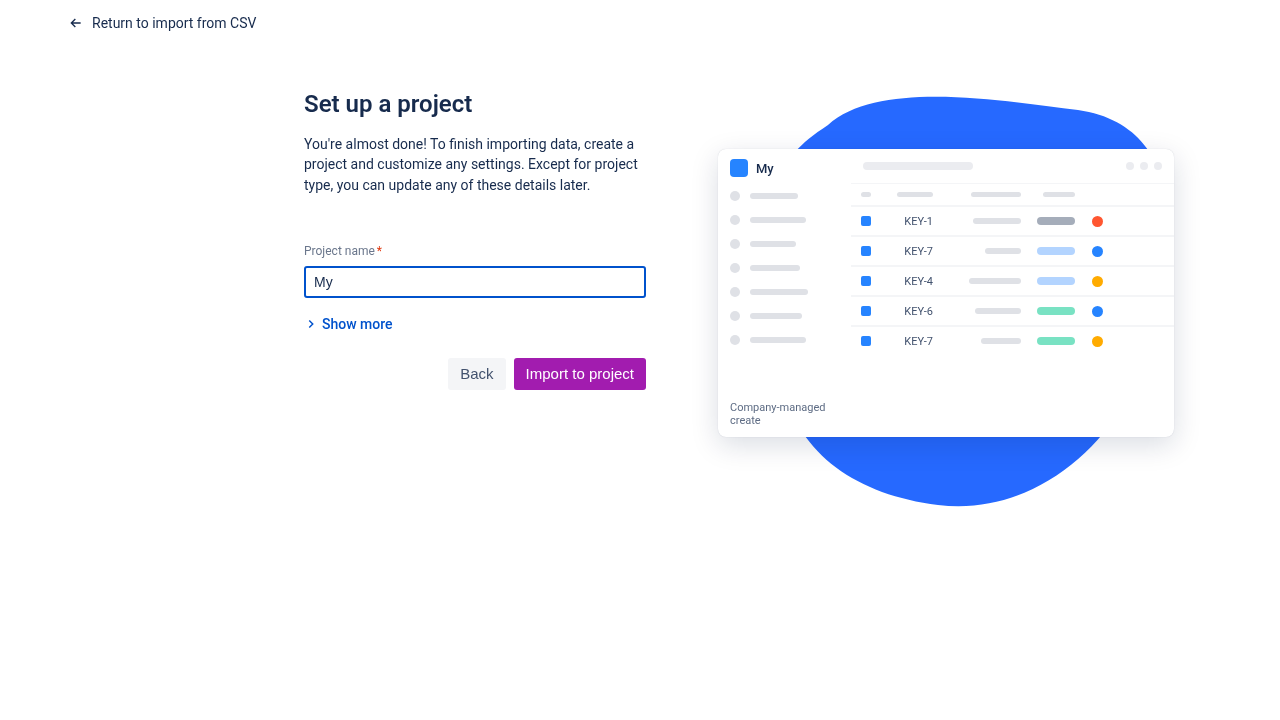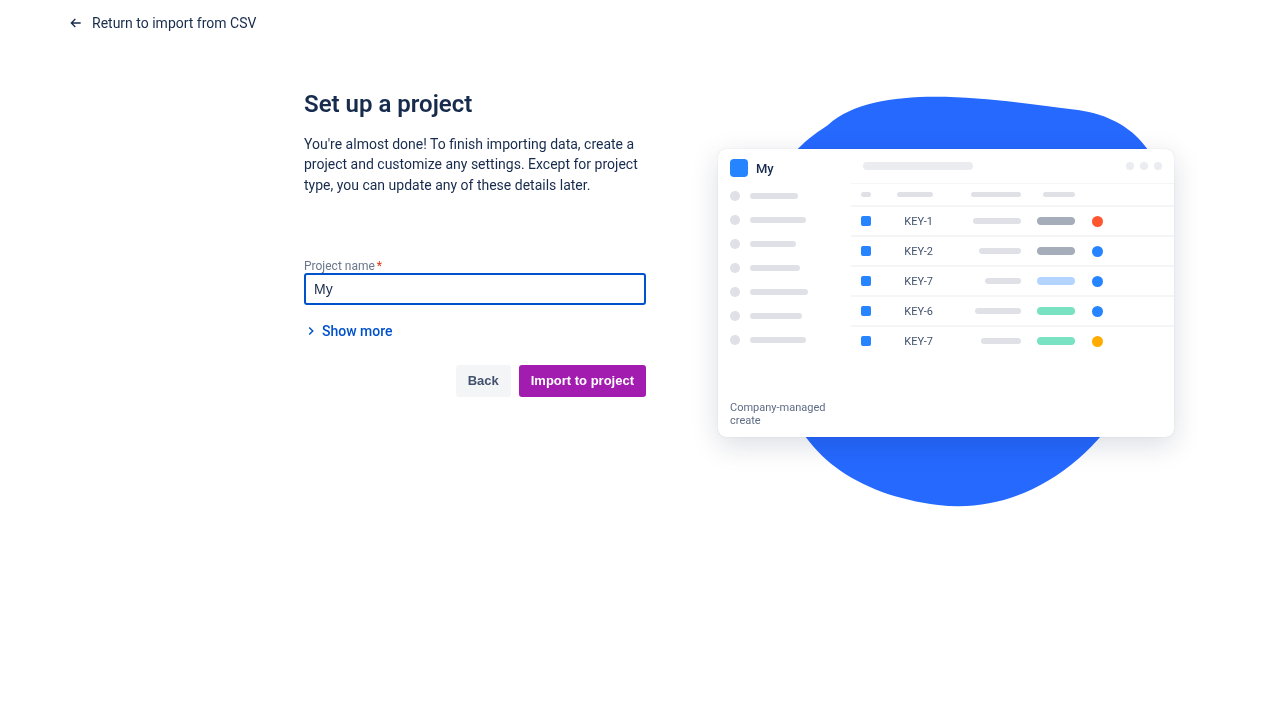--- a/index.html
+++ b/index.html
@@ -1,28 +1,28 @@
 <!DOCTYPE html>
 <html><head>
 <meta charset="utf-8">
 <style>
 *{box-sizing:border-box;margin:0;padding:0}
 body{font-family:-apple-system,BlinkMacSystemFont,"Segoe UI",Roboto,sans-serif;background:#fff;color:#172B4D;width:1280px;height:720px;overflow:hidden;position:relative}
 .return-link{position:absolute;top:15px;left:68px;display:flex;align-items:center;gap:8px;font-size:14px;color:#172B4D;cursor:pointer}
 .arrow-left{width:16px;height:16px}
 .main-content{position:absolute;top:90px;left:304px;width:342px}
 .page-title{font-size:24px;font-weight:600;color:#172B4D;margin-bottom:16px}
-.page-description{font-size:14px;color:#172B4D;line-height:1.45;margin-bottom:64px}
-.field-label{font-size:12px;color:#6B778C;margin-bottom:0;display:flex;align-items:center;gap:2px}
+.page-description{font-size:14px;color:#172B4D;line-height:1.45;margin-bottom:49px}
+.field-label{font-size:12px;color:#6B778C;margin-bottom:8px;display:flex;align-items:center;gap:2px}
 .required{color:#DE350B}
 .text-input{width:100%;height:32px;border:2px solid #0052CC;border-radius:3px;padding:0 8px;font-size:14px;color:#172B4D;outline:none}
 .show-more{display:flex;align-items:center;gap:4px;margin-top:18px;font-size:14px;font-weight:500;color:#0052CC;cursor:pointer}
 .chevron-right{width:14px;height:14px}
 .button-row{display:flex;justify-content:flex-end;gap:8px;margin-top:26px}
-.btn{height:32px;padding:0 12px;border-radius:3px;font-size:13px;font-weight:700;border:none;cursor:pointer}
+.btn{height:32px;padding:0 12px;border-radius:3px;font-size:15px;font-weight:400;border:none;cursor:pointer}
 .btn-secondary{background:#F4F5F7;color:#42526E}
 .btn-primary{background:#a21caf;color:#fff}
 .preview-area{position:absolute;top:85px;left:718px;width:480px;height:430px}
 .blob{position:absolute;width:440px;height:430px;left:20px;top:0}
 .preview-window{position:absolute;top:64px;left:0;width:456px;height:288px;background:#fff;border-radius:8px;box-shadow:0 8px 28px rgba(9,30,66,0.15),0 0 1px rgba(9,30,66,0.2);display:flex}
 .pw-sidebar{width:133px;padding:10px 12px;display:flex;flex-direction:column}
 .pw-project-header{display:flex;align-items:center;gap:8px;margin-bottom:14px}
 .pw-project-icon{width:18px;height:18px;background:#2684FF;border-radius:4px}
 .pw-project-name{font-size:13px;font-weight:500;color:#172B4D}
 .pw-nav-item{display:flex;align-items:center;gap:10px;margin-bottom:14px}
@@ -165,79 +165,79 @@
             </div>
             <div class="pw-col pw-col-5">
               <div class="pw-assignee-dot" style="background:#FF5630"></div>
             </div>
           </div>
           <div class="pw-row">
             <div class="pw-col pw-col-1">
               <div class="pw-row-icon"></div>
             </div>
             <div class="pw-col pw-col-2">
-              <span class="pw-key">KEY-2</span>
-            </div>
-            <div class="pw-col pw-col-3">
-              <div class="pw-content-bar" style="width:42px"></div>
-            </div>
-            <div class="pw-col pw-col-4">
-              <div class="pw-status-pill" style="background:#A5ADBA"></div>
+              <span class="pw-key">KEY-7</span>
+            </div>
+            <div class="pw-col pw-col-3">
+              <div class="pw-content-bar" style="width:36px"></div>
+            </div>
+            <div class="pw-col pw-col-4">
+              <div class="pw-status-pill" style="background:#B3D4FF"></div>
             </div>
             <div class="pw-col pw-col-5">
               <div class="pw-assignee-dot" style="background:#2684FF"></div>
             </div>
           </div>
           <div class="pw-row">
             <div class="pw-col pw-col-1">
               <div class="pw-row-icon"></div>
             </div>
             <div class="pw-col pw-col-2">
+              <span class="pw-key">KEY-4</span>
+            </div>
+            <div class="pw-col pw-col-3">
+              <div class="pw-content-bar" style="width:52px"></div>
+            </div>
+            <div class="pw-col pw-col-4">
+              <div class="pw-status-pill" style="background:#B3D4FF"></div>
+            </div>
+            <div class="pw-col pw-col-5">
+              <div class="pw-assignee-dot" style="background:#FFAB00"></div>
+            </div>
+          </div>
+          <div class="pw-row">
+            <div class="pw-col pw-col-1">
+              <div class="pw-row-icon"></div>
+            </div>
+            <div class="pw-col pw-col-2">
+              <span class="pw-key">KEY-6</span>
+            </div>
+            <div class="pw-col pw-col-3">
+              <div class="pw-content-bar" style="width:46px"></div>
+            </div>
+            <div class="pw-col pw-col-4">
+              <div class="pw-status-pill" style="background:#79E2C3"></div>
+            </div>
+            <div class="pw-col pw-col-5">
+              <div class="pw-assignee-dot" style="background:#2684FF"></div>
+            </div>
+          </div>
+          <div class="pw-row">
+            <div class="pw-col pw-col-1">
+              <div class="pw-row-icon"></div>
+            </div>
+            <div class="pw-col pw-col-2">
               <span class="pw-key">KEY-7</span>
             </div>
             <div class="pw-col pw-col-3">
-              <div class="pw-content-bar" style="width:36px"></div>
-            </div>
-            <div class="pw-col pw-col-4">
-              <div class="pw-status-pill" style="background:#B3D4FF"></div>
-            </div>
-            <div class="pw-col pw-col-5">
-              <div class="pw-assignee-dot" style="background:#2684FF"></div>
-            </div>
-          </div>
-          <div class="pw-row">
-            <div class="pw-col pw-col-1">
-              <div class="pw-row-icon"></div>
-            </div>
-            <div class="pw-col pw-col-2">
-              <span class="pw-key">KEY-6</span>
-            </div>
-            <div class="pw-col pw-col-3">
-              <div class="pw-content-bar" style="width:46px"></div>
+              <div class="pw-content-bar" style="width:40px"></div>
             </div>
             <div class="pw-col pw-col-4">
               <div class="pw-status-pill" style="background:#79E2C3"></div>
             </div>
             <div class="pw-col pw-col-5">
-              <div class="pw-assignee-dot" style="background:#2684FF"></div>
-            </div>
-          </div>
-          <div class="pw-row">
-            <div class="pw-col pw-col-1">
-              <div class="pw-row-icon"></div>
-            </div>
-            <div class="pw-col pw-col-2">
-              <span class="pw-key">KEY-7</span>
-            </div>
-            <div class="pw-col pw-col-3">
-              <div class="pw-content-bar" style="width:40px"></div>
-            </div>
-            <div class="pw-col pw-col-4">
-              <div class="pw-status-pill" style="background:#79E2C3"></div>
-            </div>
-            <div class="pw-col pw-col-5">
               <div class="pw-assignee-dot" style="background:#FFAB00"></div>
             </div>
           </div>
         </div>
     </div>
   </div>
 </div>
 
 </body></html>

